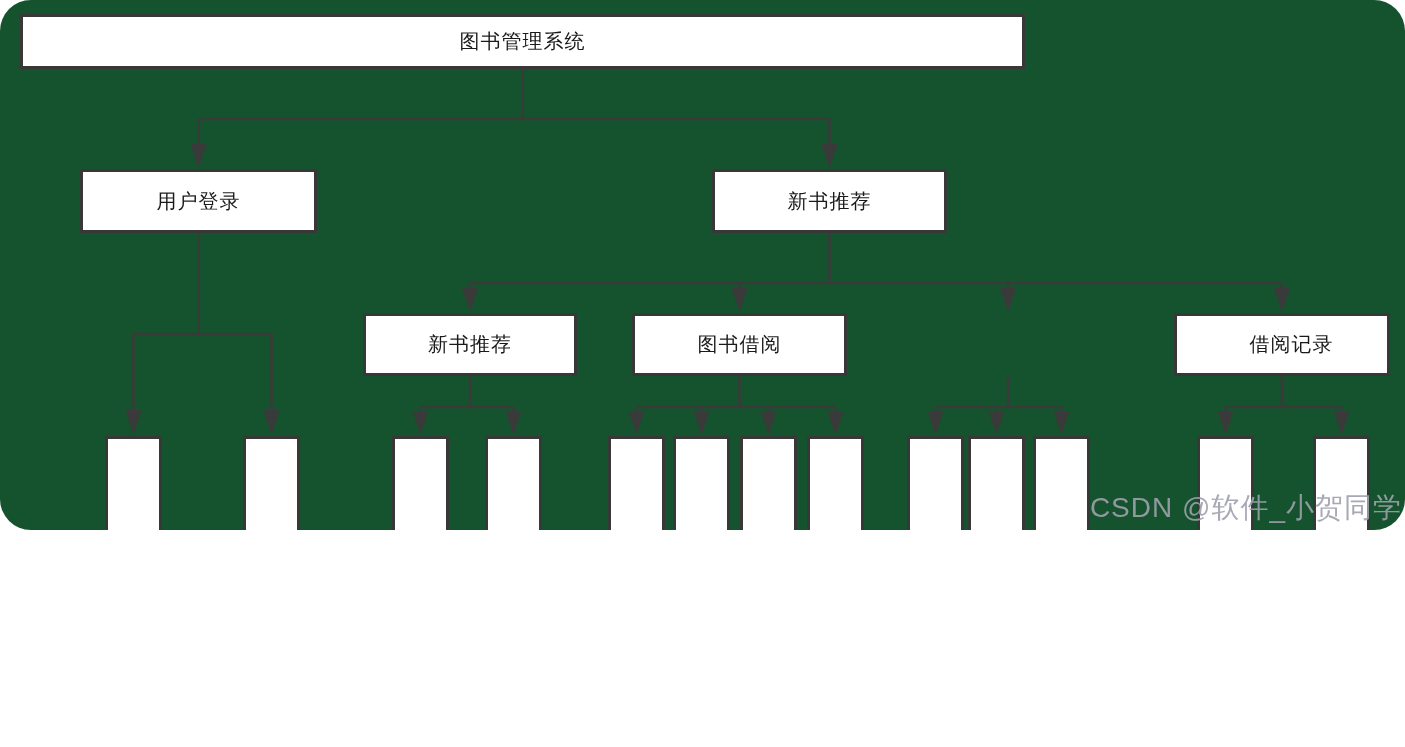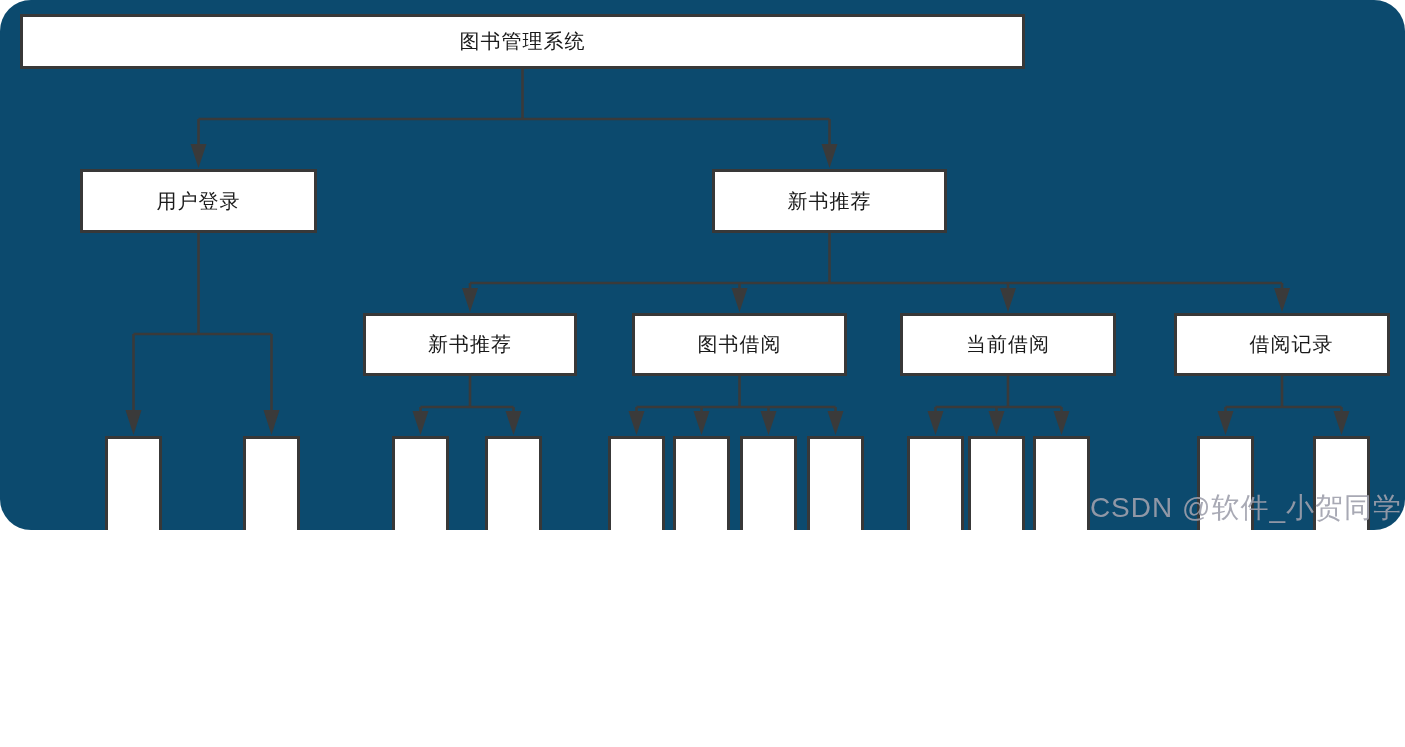--- a/index.html
+++ b/index.html
@@ -1,17 +1,17 @@
 <!DOCTYPE html>
 <html><head>
 <meta charset="utf-8">
 <style>
   html,body{margin:0;padding:0;background:#ffffff;}
   #stage{
-    position:relative;width:1405px;height:530px;background:#0c4a6e;overflow:hidden;
+    position:relative;width:1405px;height:530px;background:#14532d;overflow:hidden;
     font-family:"Liberation Sans","DejaVu Sans",sans-serif;color:#1a1a1a;border-radius:31px;
   }
   #wires{position:absolute;left:0;top:0;width:1405px;height:747px;}
   .node{
     position:absolute;background:#ffffff;border:3px solid #383838;
     display:flex;align-items:center;justify-content:center;
     font-size:20px;letter-spacing:1px;box-sizing:border-box;z-index:2;
   }
   .vnode{
     writing-mode:vertical-rl;text-orientation:mixed;
@@ -120,23 +120,20 @@
   <div class="node n-mgmt">
     <span>新书推荐</span>
   </div>
 
   <div class="node n-rec">
     <span>新书推荐</span>
   </div>
   <div class="node n-borrow">
     <span>图书借阅</span>
   </div>
-  <div class="node n-cur">
-    <span>当前借阅</span>
-  </div>
   <div class="node n-hist">
     <span>借阅记录</span>
   </div>
 
   <div class="node vnode leaf lf0">
       <span>用户登录</span>
     </div>
   <div class="node vnode leaf lf1">
       <span>注销登录</span>
     </div>

